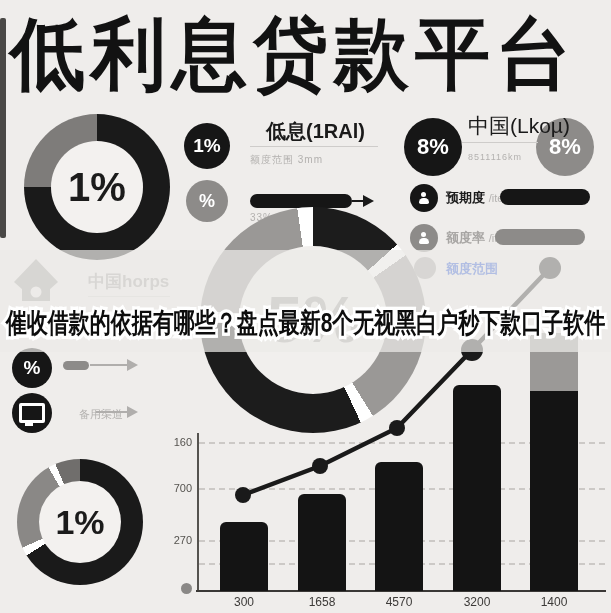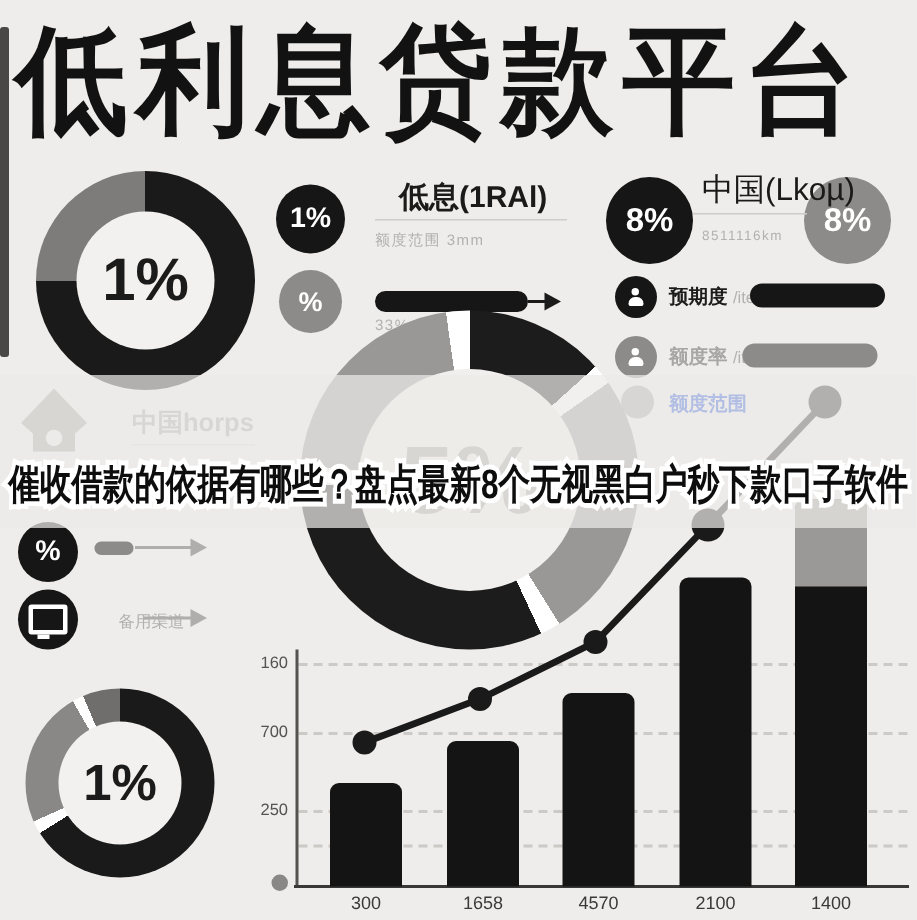--- a/index.html
+++ b/index.html
@@ -154,34 +154,34 @@
 <div class="abs gridline" style="top:442px;"></div>
 <div class="abs gridline" style="top:488px;"></div>
 <div class="abs gridline" style="top:540px;"></div>
 <div class="abs gridline" style="top:563px;"></div>
 <div class="abs" id="y-axis"></div>
 <div class="abs" id="x-axis"></div>
 <div class="abs badge" style="left:181px;top:583px;width:11px;height:11px;background:#8a8886;"></div>
 
 <div class="abs y-tick" style="left:150px;top:436px;">160</div>
 <div class="abs y-tick" style="left:150px;top:482px;">700</div>
-<div class="abs y-tick" style="left:150px;top:534px;">250</div>
+<div class="abs y-tick" style="left:150px;top:534px;">270</div>
 
 <div class="abs bar" style="left: 220px; height: 69px;"></div>
 <div class="abs bar" style="left: 298px; height: 97px;"></div>
 <div class="abs bar" style="left: 375px; height: 129px;"></div>
 <div class="abs bar" style="left: 453px; height: 206px;"></div>
 <div class="abs bar" style="left: 530px; height: 258px;">
   <div class="bar-cap" style="height: 58px;"></div>
 </div>
 
 <div class="abs x-tick" style="left:214px;top:595px;">300</div>
 <div class="abs x-tick" style="left:292px;top:595px;">1658</div>
 <div class="abs x-tick" style="left:369px;top:595px;">4570</div>
-<div class="abs x-tick" style="left:447px;top:595px;">2100</div>
+<div class="abs x-tick" style="left:447px;top:595px;">3200</div>
 <div class="abs x-tick" style="left:524px;top:595px;">1400</div>
 
 <svg class="abs" id="line-chart" width="611" height="613" viewBox="0 0 611 613">
     <polyline points="243,495 320,466 397,428 472,350 550,268" fill="none" stroke="#1a1a1a" stroke-width="4.5"></polyline>
     <circle cx="243" cy="495" r="8" fill="#1a1a1a"></circle>
     <circle cx="320" cy="466" r="8" fill="#1a1a1a"></circle>
     <circle cx="397" cy="428" r="8" fill="#1a1a1a"></circle>
     <circle cx="472" cy="350" r="11" fill="#1a1a1a"></circle>
     <circle cx="550" cy="268" r="11" fill="#1a1a1a"></circle>
   </svg>

